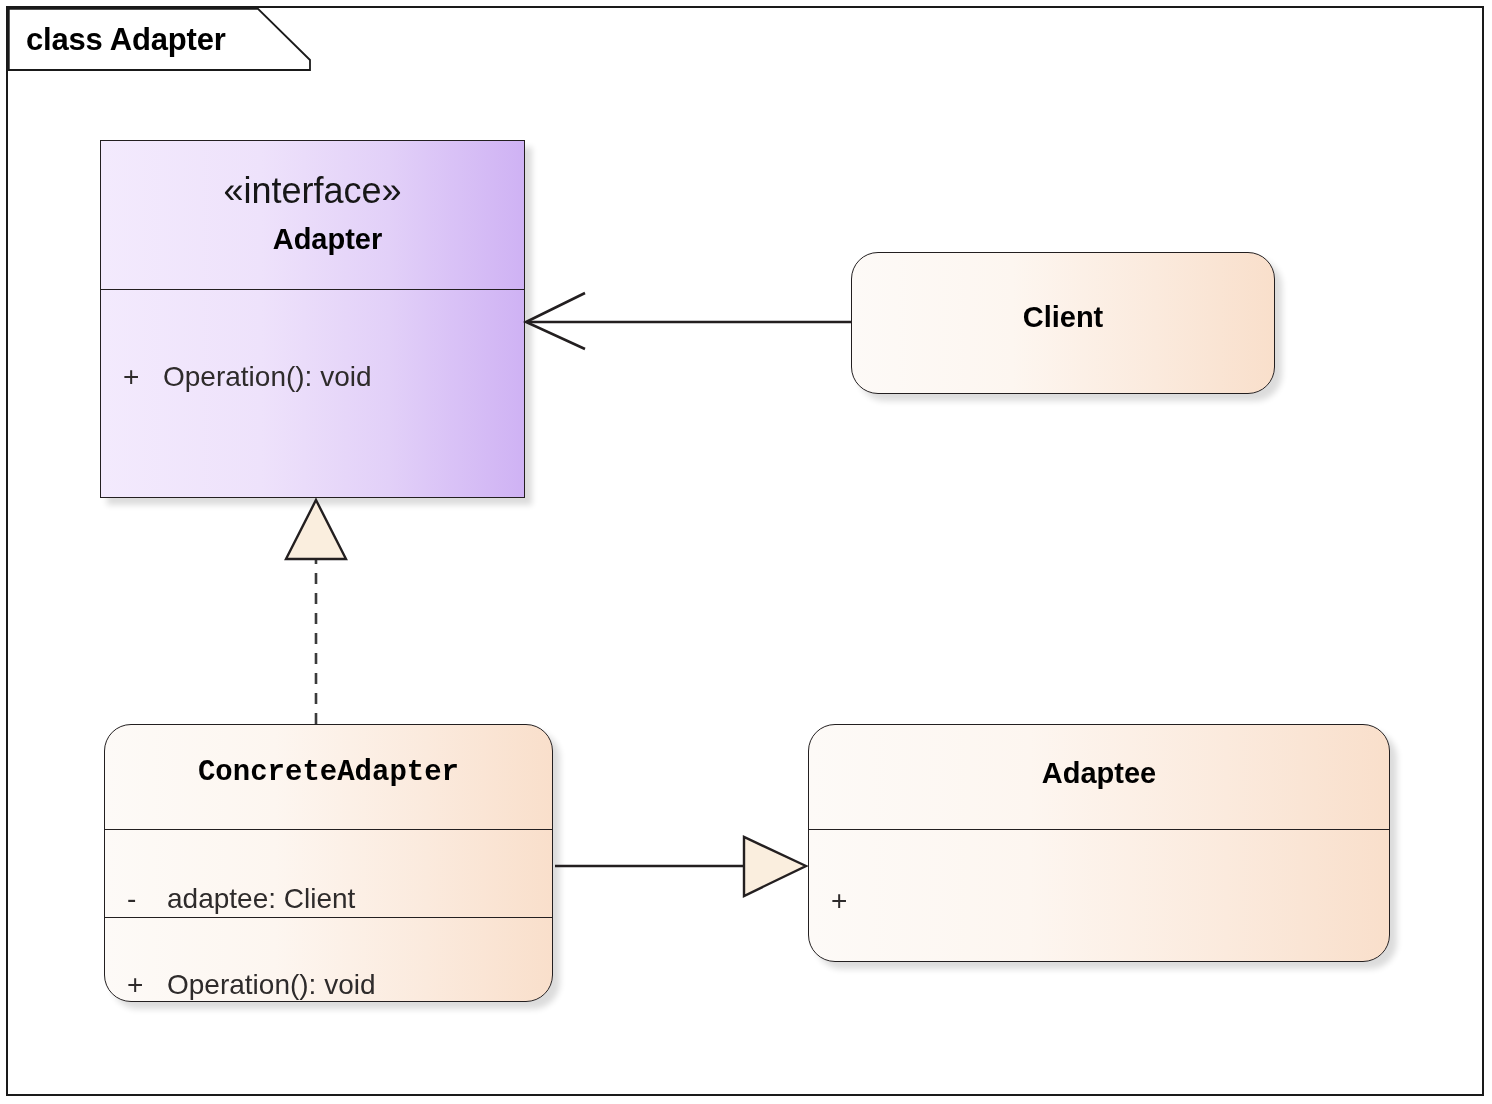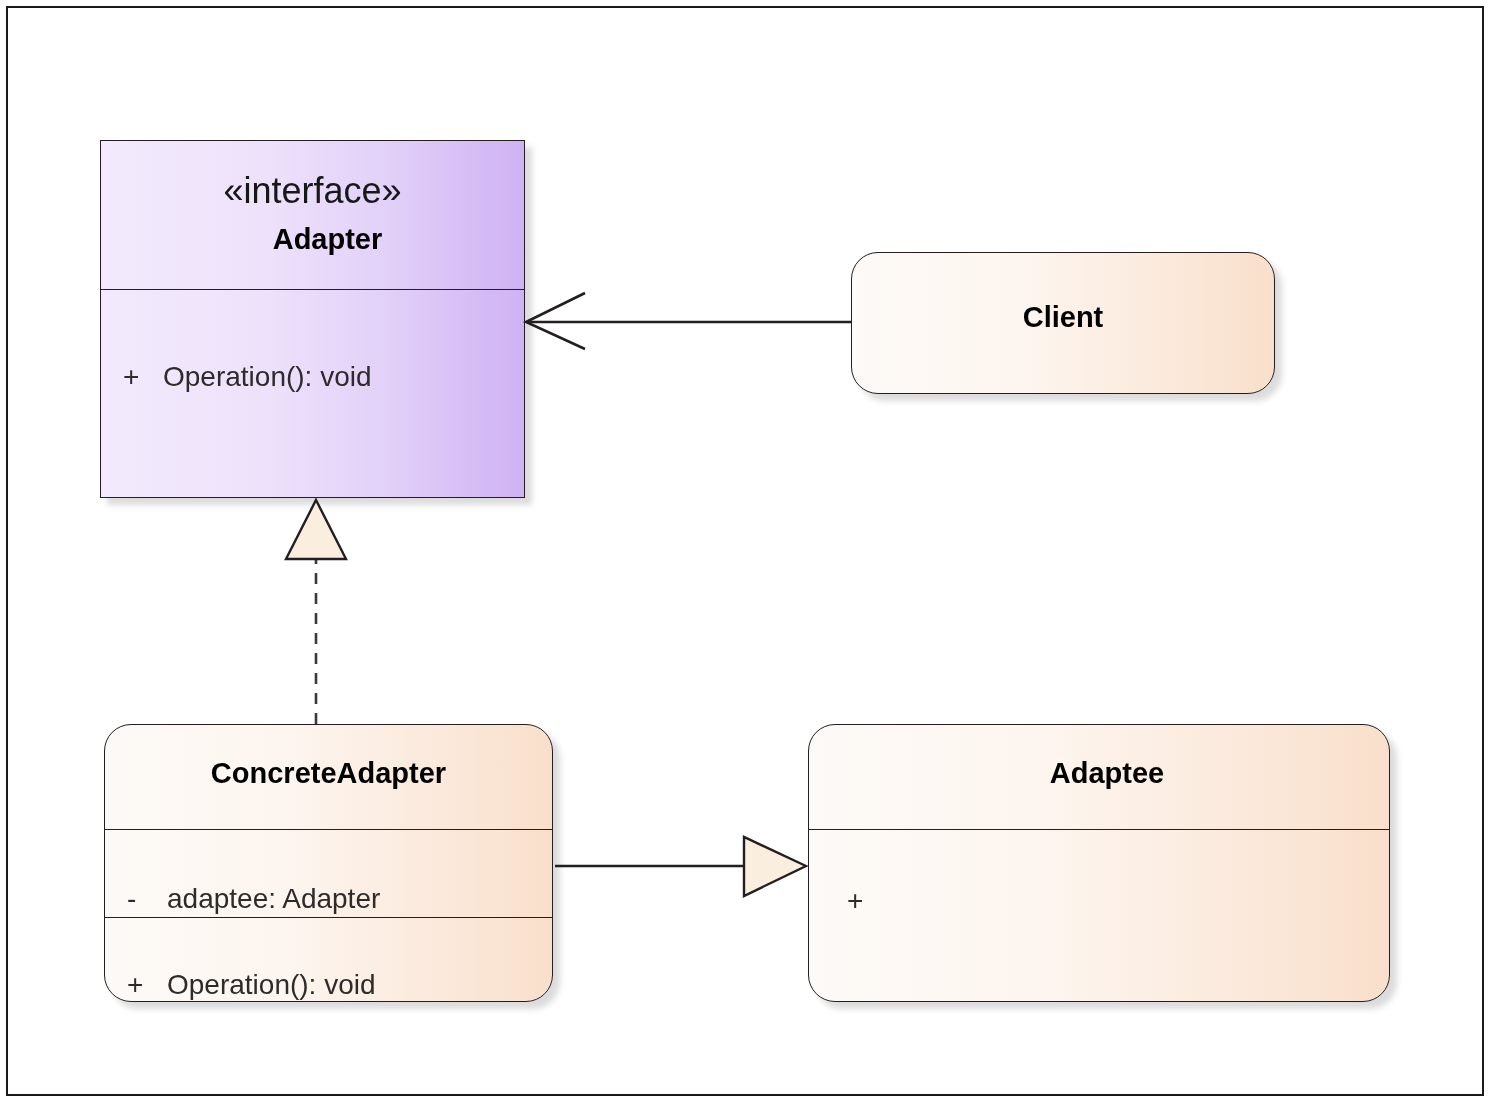--- a/index.html
+++ b/index.html
@@ -123,20 +123,26 @@
     vector-effect: non-scaling-stroke;
   }
 </style>
 </head>
 <body>
 
 <div id="canvas">
 
   <div class="frame"></div>
 
+  <div class="frame-label">
+    <svg width="303" height="63" viewBox="0 0 303 63">
+      <path d="M0.8,0.8 L250,0.8 L302,52 L302,62 L0.8,62 Z" fill="#ffffff" stroke="#1a1a1a" stroke-width="1.8"></path>
+    </svg>
+    <div class="frame-label-text">class Adapter</div>
+  </div>
 
   <div class="umlbox box-purple" style="left:100px; top:140px; width:425px; height:358px;">
     <div class="compartment" style="height:148px;">
       <div class="title-stereotype" style="margin-top:30px;">«interface»</div>
       <div class="title-name" style="margin-top:12px;padding-left:30px;">Adapter</div>
     </div>
     <div class="divider" style="top:148px;"></div>
     <div class="compartment" style="height:208px;">
       <div class="member-row" style="left:0; top:42px;">
         <span class="member-vis">+</span>
@@ -145,40 +151,40 @@
     </div>
   </div>
 
   <div class="umlbox box-peach" style="left:851px; top:252px; width:424px; height:142px;">
     <div class="compartment" style="height:100%;">
       <div class="title-name" style="margin-top:48px;">Client</div>
     </div>
   </div>
 
   <div class="umlbox box-peach" style="left:104px; top:724px; width:449px; height:278px;">
-    <div class="compartment" style="height:104px;">
+    <div class="compartment" style="height:104px;font-family:Liberation Mono, monospace;">
       <div class="title-name" style="margin-top:32px;">ConcreteAdapter</div>
     </div>
     <div class="divider" style="top:104px;"></div>
     <div class="compartment" style="height:88px;">
       <div class="member-row" style="left:0; top:22px;">
         <span class="member-vis">-</span>
-        <span>adaptee: Adapter</span>
+        <span>adaptee: Client</span>
       </div>
     </div>
     <div class="divider" style="top:192px;"></div>
     <div class="compartment" style="height:84px;">
       <div class="member-row" style="left:0; top:20px;">
         <span class="member-vis">+</span>
         <span>Operation(): void</span>
       </div>
     </div>
   </div>
 
-  <div class="umlbox box-peach" style="left:808px; top:724px; width:582px; height:278px;padding-left:16px;">
+  <div class="umlbox box-peach" style="left:808px; top:724px; width:582px; height:238px;">
     <div class="compartment" style="height:104px;">
       <div class="title-name" style="margin-top:32px;">Adaptee</div>
     </div>
     <div class="divider" style="top:104px;"></div>
     <div class="compartment" style="height:172px;">
       <div class="member-row" style="left:0; top:24px;">
         <span class="member-vis">+</span>
       </div>
     </div>
   </div>

